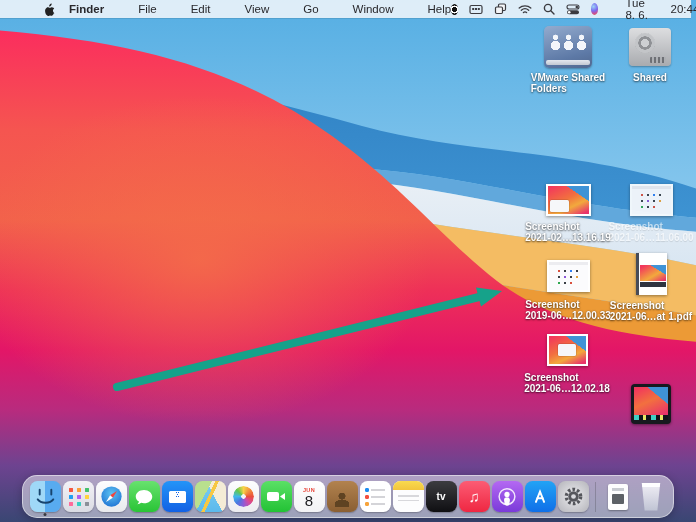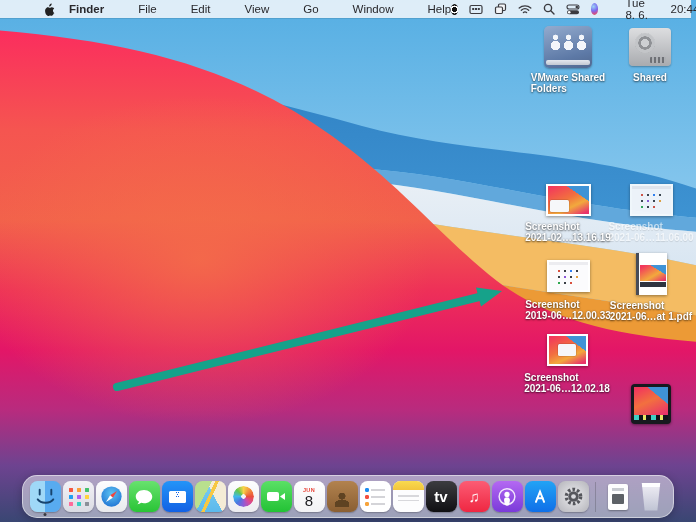--- a/index.html
+++ b/index.html
@@ -138,21 +138,21 @@
     radial-gradient(circle at 7px 9px,#1d8ef2 2px,rgba(0,0,0,0) 2.3px),
     radial-gradient(circle at 7px 16px,#f34f3f 2px,rgba(0,0,0,0) 2.3px),
     radial-gradient(circle at 7px 23px,#f7a43b 2px,rgba(0,0,0,0) 2.3px),
     linear-gradient(rgba(0,0,0,0) 8px,#d4d4d8 8px 10px,rgba(0,0,0,0) 10px 15px,#d4d4d8 15px 17px,rgba(0,0,0,0) 17px 22px,#d4d4d8 22px 24px,rgba(0,0,0,0) 24px);
     background-size:auto,auto,auto,14px 100%;background-position:0 0,0 0,0 0,11px 0;background-repeat:no-repeat;}
   .ic-notes{background:linear-gradient(#fdfdfe 0 0);}
   .ic-notes::before{content:"";position:absolute;left:0;right:0;top:0;height:9px;
     background:linear-gradient(#f9da4e,#f2c53d);}
   .ic-notes::after{content:"";position:absolute;left:5px;right:5px;top:14px;height:10px;
     background:linear-gradient(#d8d8dc 0 1.5px,rgba(0,0,0,0) 1.5px 5px,#d8d8dc 5px 6.5px,rgba(0,0,0,0) 6.5px);}
-  .ic-tv{background:linear-gradient(#3c3c40,#0f0f12);color:#fff;font-weight:700;font-size:15px;}
+  .ic-tv{background:linear-gradient(#3c3c40,#0f0f12);color:#fff;font-weight:700;font-size:10px;}
   .ic-music{background:linear-gradient(#fc5c74,#ef2742);color:#fff;font-size:15px;}
   .ic-podcasts{background:linear-gradient(#b468f2,#7a3bd9);}
   .ic-appstore{background:linear-gradient(#22a3f5,#0f6fe8);}
   .ic-syspref{background:radial-gradient(#ececef,#b4b4ba);}
   .g-doc{width:20px;height:26px;background:#fdfdfe;border-radius:2px;position:relative;box-shadow:0 1px 2px rgba(0,0,0,.35);}
   .g-doc::before{content:"";position:absolute;left:4px;right:4px;top:10px;height:10px;background:#5c6066;border-radius:1px;}
   .g-doc::after{content:"";position:absolute;left:4px;right:4px;top:4px;height:3px;background:#c9ccd2;}
   .g-trash{width:22px;height:28px;border-radius:2px;
     background:linear-gradient(rgba(253,253,255,.85),rgba(212,218,228,.6));
     clip-path:polygon(8% 0,92% 0,79% 100%,21% 100%);position:relative;}

